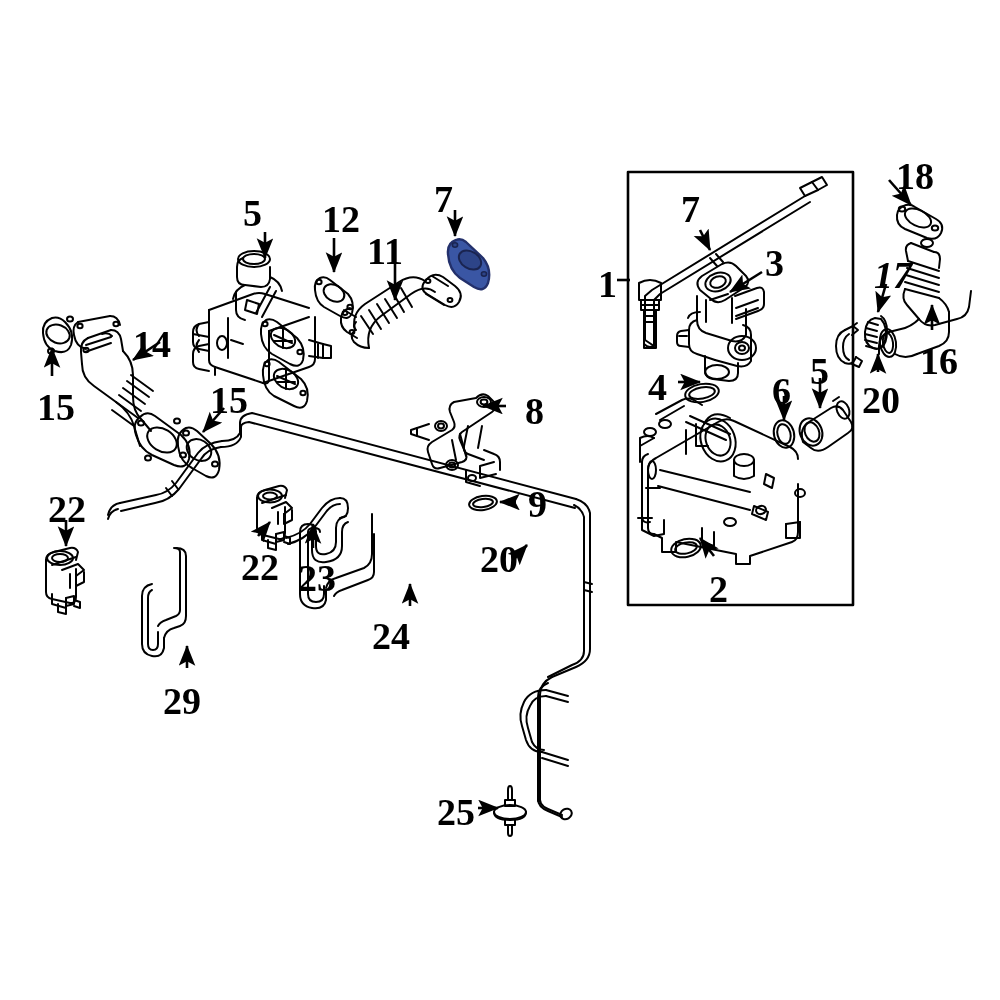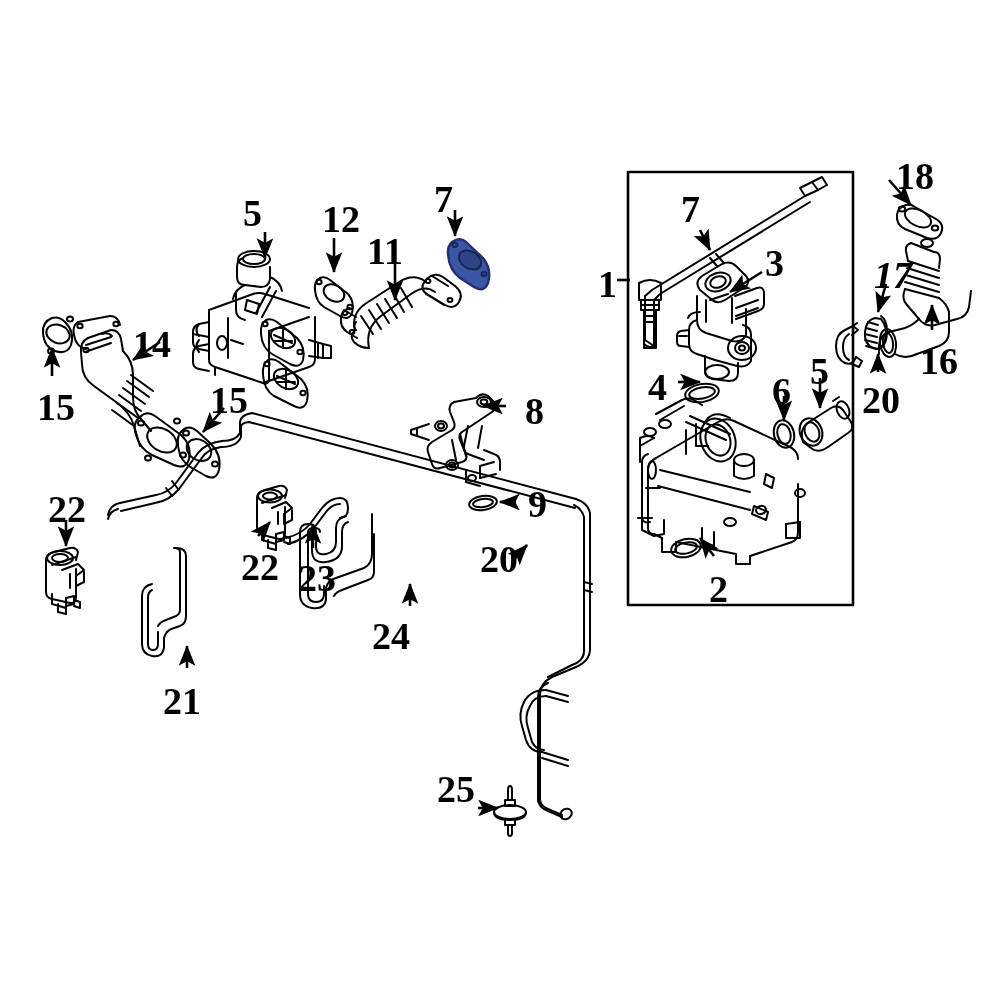--- a/index.html
+++ b/index.html
@@ -473,20 +473,20 @@
   <div class="callout" style="left:322px;top:200px;">12</div>
   <div class="callout" style="left:434px;top:180px;">7</div>
   <div class="callout" style="left:133px;top:325px;">14</div>
   <div class="callout" style="left:37px;top:388px;">15</div>
   <div class="callout" style="left:210px;top:381px;">15</div>
   <div class="callout" style="left:920px;top:342px;">16</div>
   <div class="callout" style="left:874px;top:256px;font-style:italic;">17</div>
   <div class="callout" style="left:896px;top:157px;">18</div>
   <div class="callout" style="left:862px;top:381px;">20</div>
   <div class="callout" style="left:480px;top:540px;">20</div>
-  <div class="callout" style="left:163px;top:682px;">21</div>
+  <div class="callout" style="left:163px;top:682px;">29</div>
   <div class="callout" style="left:48px;top:490px;">22</div>
   <div class="callout" style="left:241px;top:548px;">22</div>
   <div class="callout" style="left:298px;top:559px;text-align:center;">23</div>
   <div class="callout" style="left:372px;top:617px;">24</div>
-  <div class="callout" style="left:437px;top:770px;">25</div>
+  <div class="callout" style="left:437px;top:793px;">25</div>
 
 </div>
 
 </body></html>

